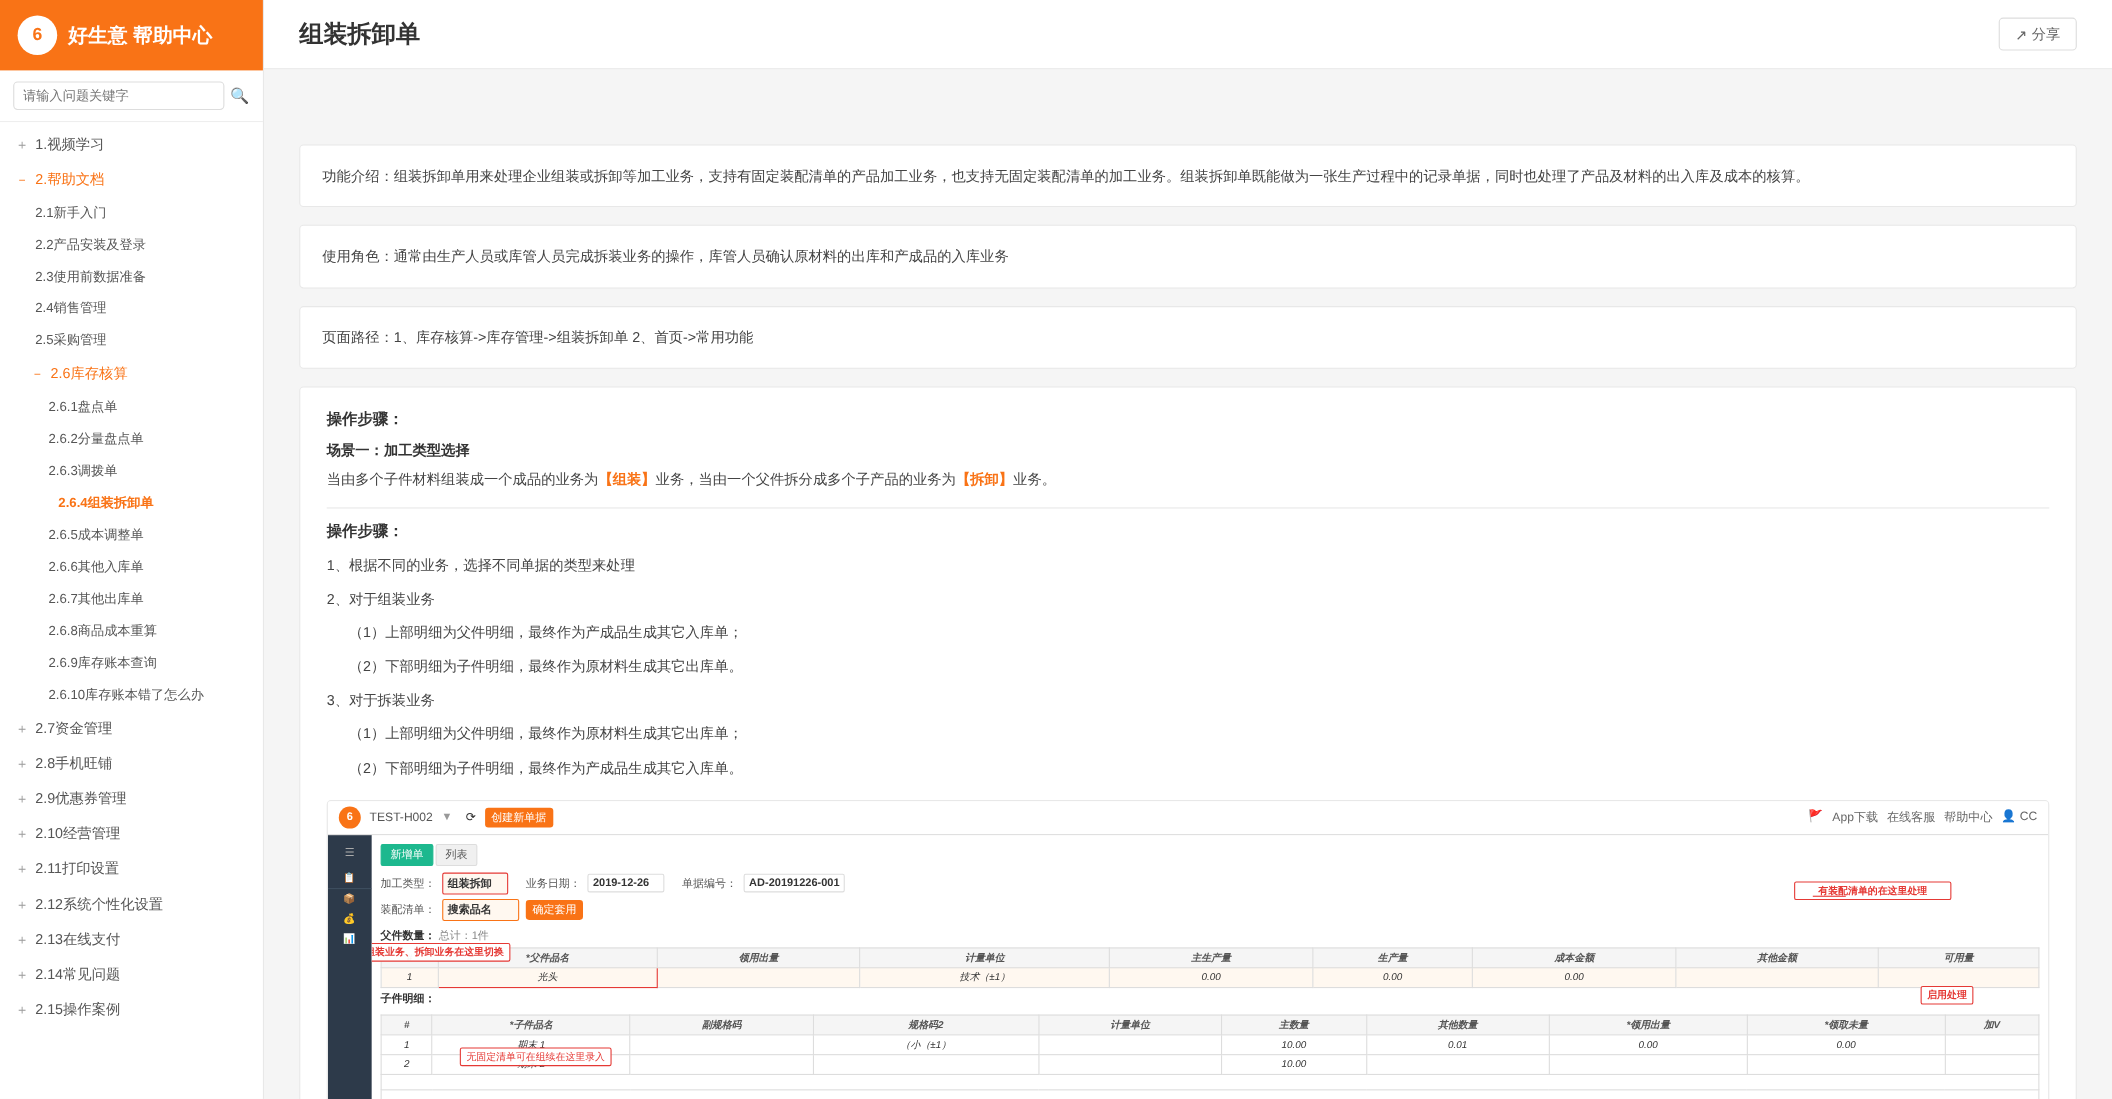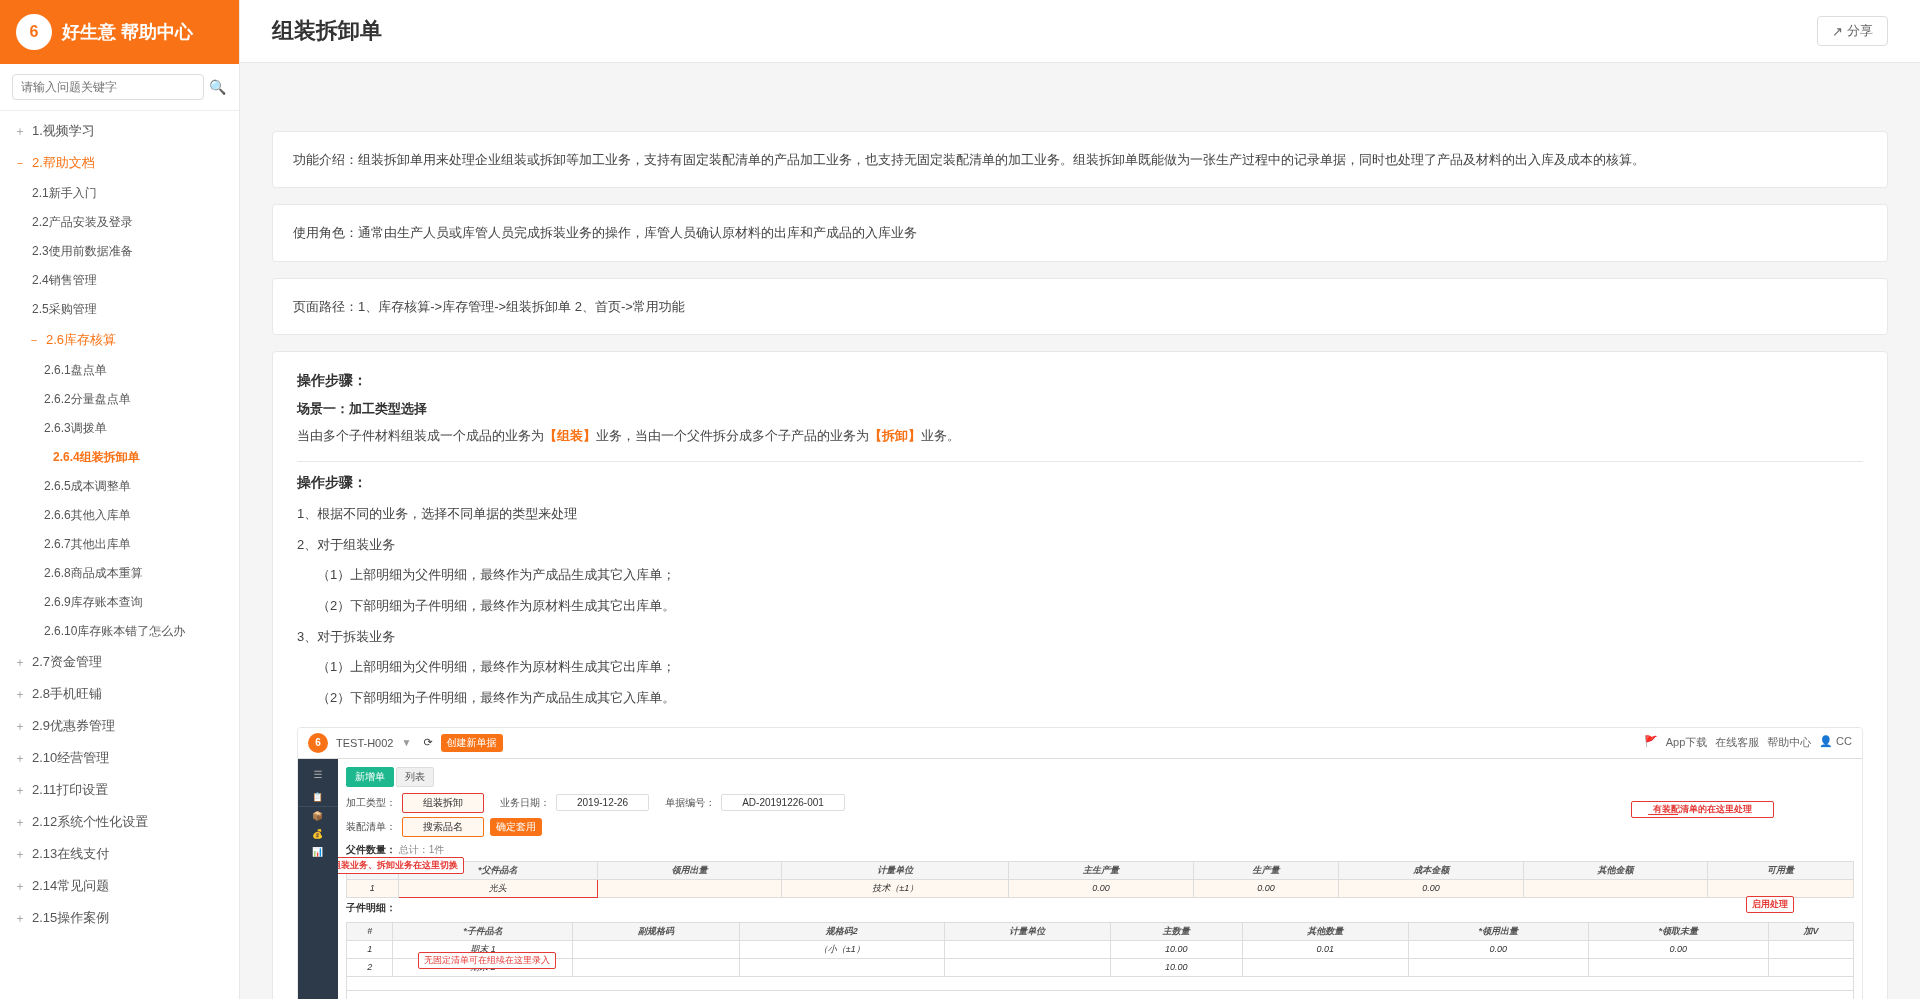--- a/index.html
+++ b/index.html
@@ -225,23 +225,24 @@
     }
     .mock-tab.active-green {
       background: #1db88e; color: #fff; border-color: #1db88e;
     }
 
     .mock-form-row {
       display: flex; align-items: center; gap: 6px;
       margin-bottom: 4px; font-size: 10px; color: #555;
     }
     .mock-input-field {
-      border: 1px solid #ddd; padding: 2px 20px;
+      border: 1px solid #ddd; padding: 2px 4px;
       border-radius: 2px; font-size: 10px; color: #333;
       min-width: 70px;
+      font-weight: bold;
     }
     .mock-input-field.red-border { border-color: #e53935; }
     .mock-input-field.search-box {
       background: #fff8f0; border-color: #f97316;
     }
 
     .mock-table {
       width: 100%;
       border-collapse: collapse;
       font-size: 9px;

